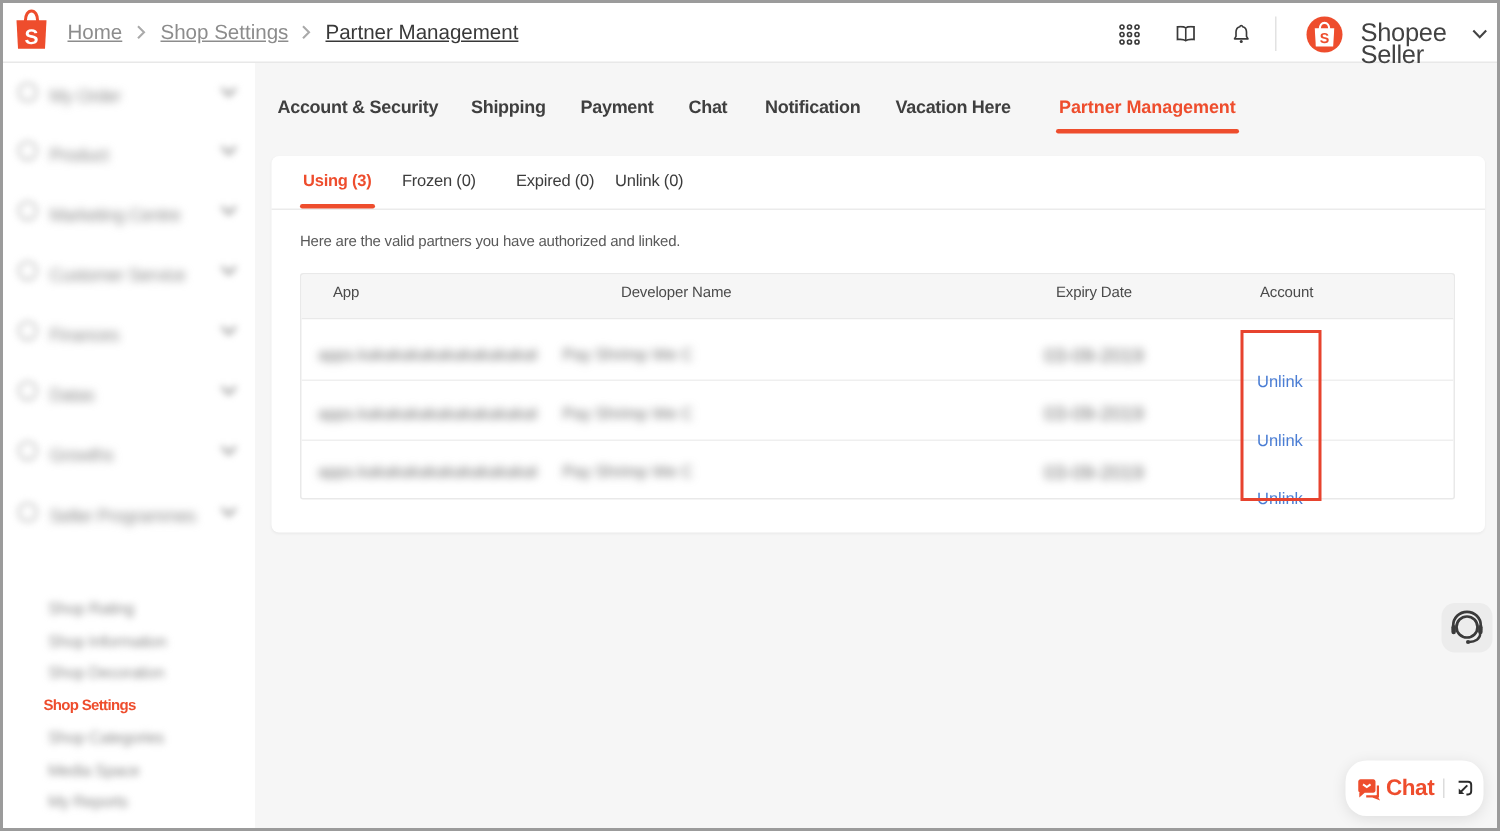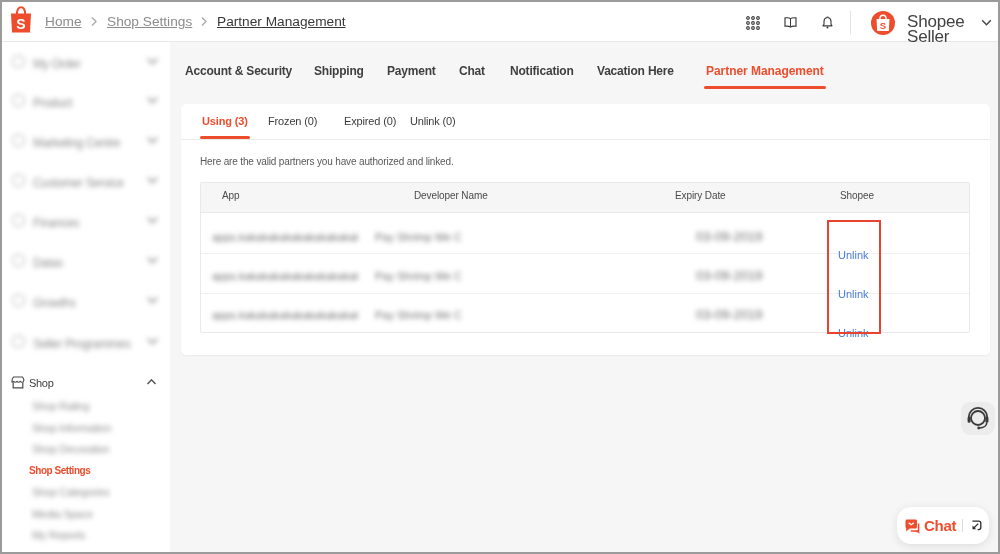--- a/index.html
+++ b/index.html
@@ -155,30 +155,20 @@
       </svg>
     </div>
   <div class="sideitem" style="top:291px;">
       <div class="ico"></div>
       <div class="lbl">Seller Programmes</div>
       <svg class="chev" width="13" height="9" viewBox="0 0 13 9">
         <path d="M1.8 1.8 L6.5 6.4 L11.2 1.8" fill="none" stroke="#9b9b9b" stroke-width="2"></path>
       </svg>
     </div>
 
-  <div class="abs" style="left:0;top:331px;width:168px;height:20px;">
-    <svg class="abs" style="left:9px;top:3px;" width="14" height="13" viewBox="0 0 14 13">
-      <path d="M2.2 6.5 L2.2 11.8 L11.8 11.8 L11.8 6.5" fill="none" stroke="#4a4a4a" stroke-width="1.2"></path>
-      <path d="M1.2 3.2 L2.5 1 L11.5 1 L12.8 3.2 L12.8 4.4 C12.8 5.5 12 6.3 11 6.3 C10.2 6.3 9.6 5.9 9.2 5.3 C8.9 5.9 8.2 6.3 7.5 6.3 C6.8 6.3 6.3 5.9 6 5.3 C5.7 5.9 5.2 6.3 4.4 6.3 C3.7 6.3 3.1 5.9 2.8 5.3 C2.4 5.9 1.8 6.3 1 6.3 Z" fill="none" stroke="#4a4a4a" stroke-width="1.1" stroke-linejoin="round"></path>
-    </svg>
-    <div class="abs" style="left:27px;top:3px;font-size:11px;letter-spacing:-0.3px;color:#3d3d3d;height:14px;line-height:14px;">Shop</div>
-    <svg class="abs" style="left:144px;top:5px;" width="11" height="8" viewBox="0 0 11 8">
-        <path d="M1.5 6 L5.5 1.8 L9.5 6" fill="none" stroke="#555" stroke-width="1.5"></path>
-      </svg>
-  </div>
   <div class="subitem" style="top:358px;">Shop Rating</div>
   <div class="subitem" style="top:379.5px;">Shop Information</div>
   <div class="subitem" style="top:401px;">Shop Decoration</div>
   <div class="abs" style="left:27px;top:422px;height:13px;line-height:13px;font-size:10px;letter-spacing:-0.45px;font-weight:bold;color:#ee4d2d;">Shop Settings</div>
   <div class="subitem" style="top:444px;">Shop Categories</div>
   <div class="subitem" style="top:465.5px;">Media Space</div>
   <div class="subitem" style="top:487px;">My Reports</div>
 </div>
 
 <div class="mtab" style="left:185px;">Account &amp; Security</div>
@@ -197,22 +187,22 @@
 <div class="stab" style="left:410px;">Unlink (0)</div>
 <div class="stab-border"></div>
 <div class="stab-underline"></div>
 <div class="desc">Here are the valid partners you have authorized and linked.</div>
 
 <div class="tbl">
     <div class="thead"></div>
   </div>
 <div class="th" style="left:222px;">App</div>
 <div class="th" style="left:379px;margin-left:35px;">Developer Name</div>
-<div class="th" style="left:675px;">Expiry Date</div>
-<div class="th" style="left:840px;">Shopee</div>
+<div class="th" style="left:704px;">Expiry Date</div>
+<div class="th" style="left:840px;">Account</div>
 <div class="rowsep" style="top:253px;"></div>
 <div class="rowsep" style="top:293px;"></div>
 
 <div class="cellblur" style="left:212px;top:231px;width:146px;">apps.kakakakakakakakakakakaka...</div>
 <div class="cellblur" style="left:375px;top:231px;width:86px;">Pay Shrimp We Co</div>
 <div class="cellblur" style="left:696px;top:230px;width:68px;font-size:13px;">03-09-2019</div>
 <div class="unlink" style="top:230px;">Unlink</div>
 
 <div class="cellblur" style="left:212px;top:270px;width:146px;">apps.kakakakakakakakakakakaka...</div>
 <div class="cellblur" style="left:375px;top:270px;width:86px;">Pay Shrimp We Co</div>

